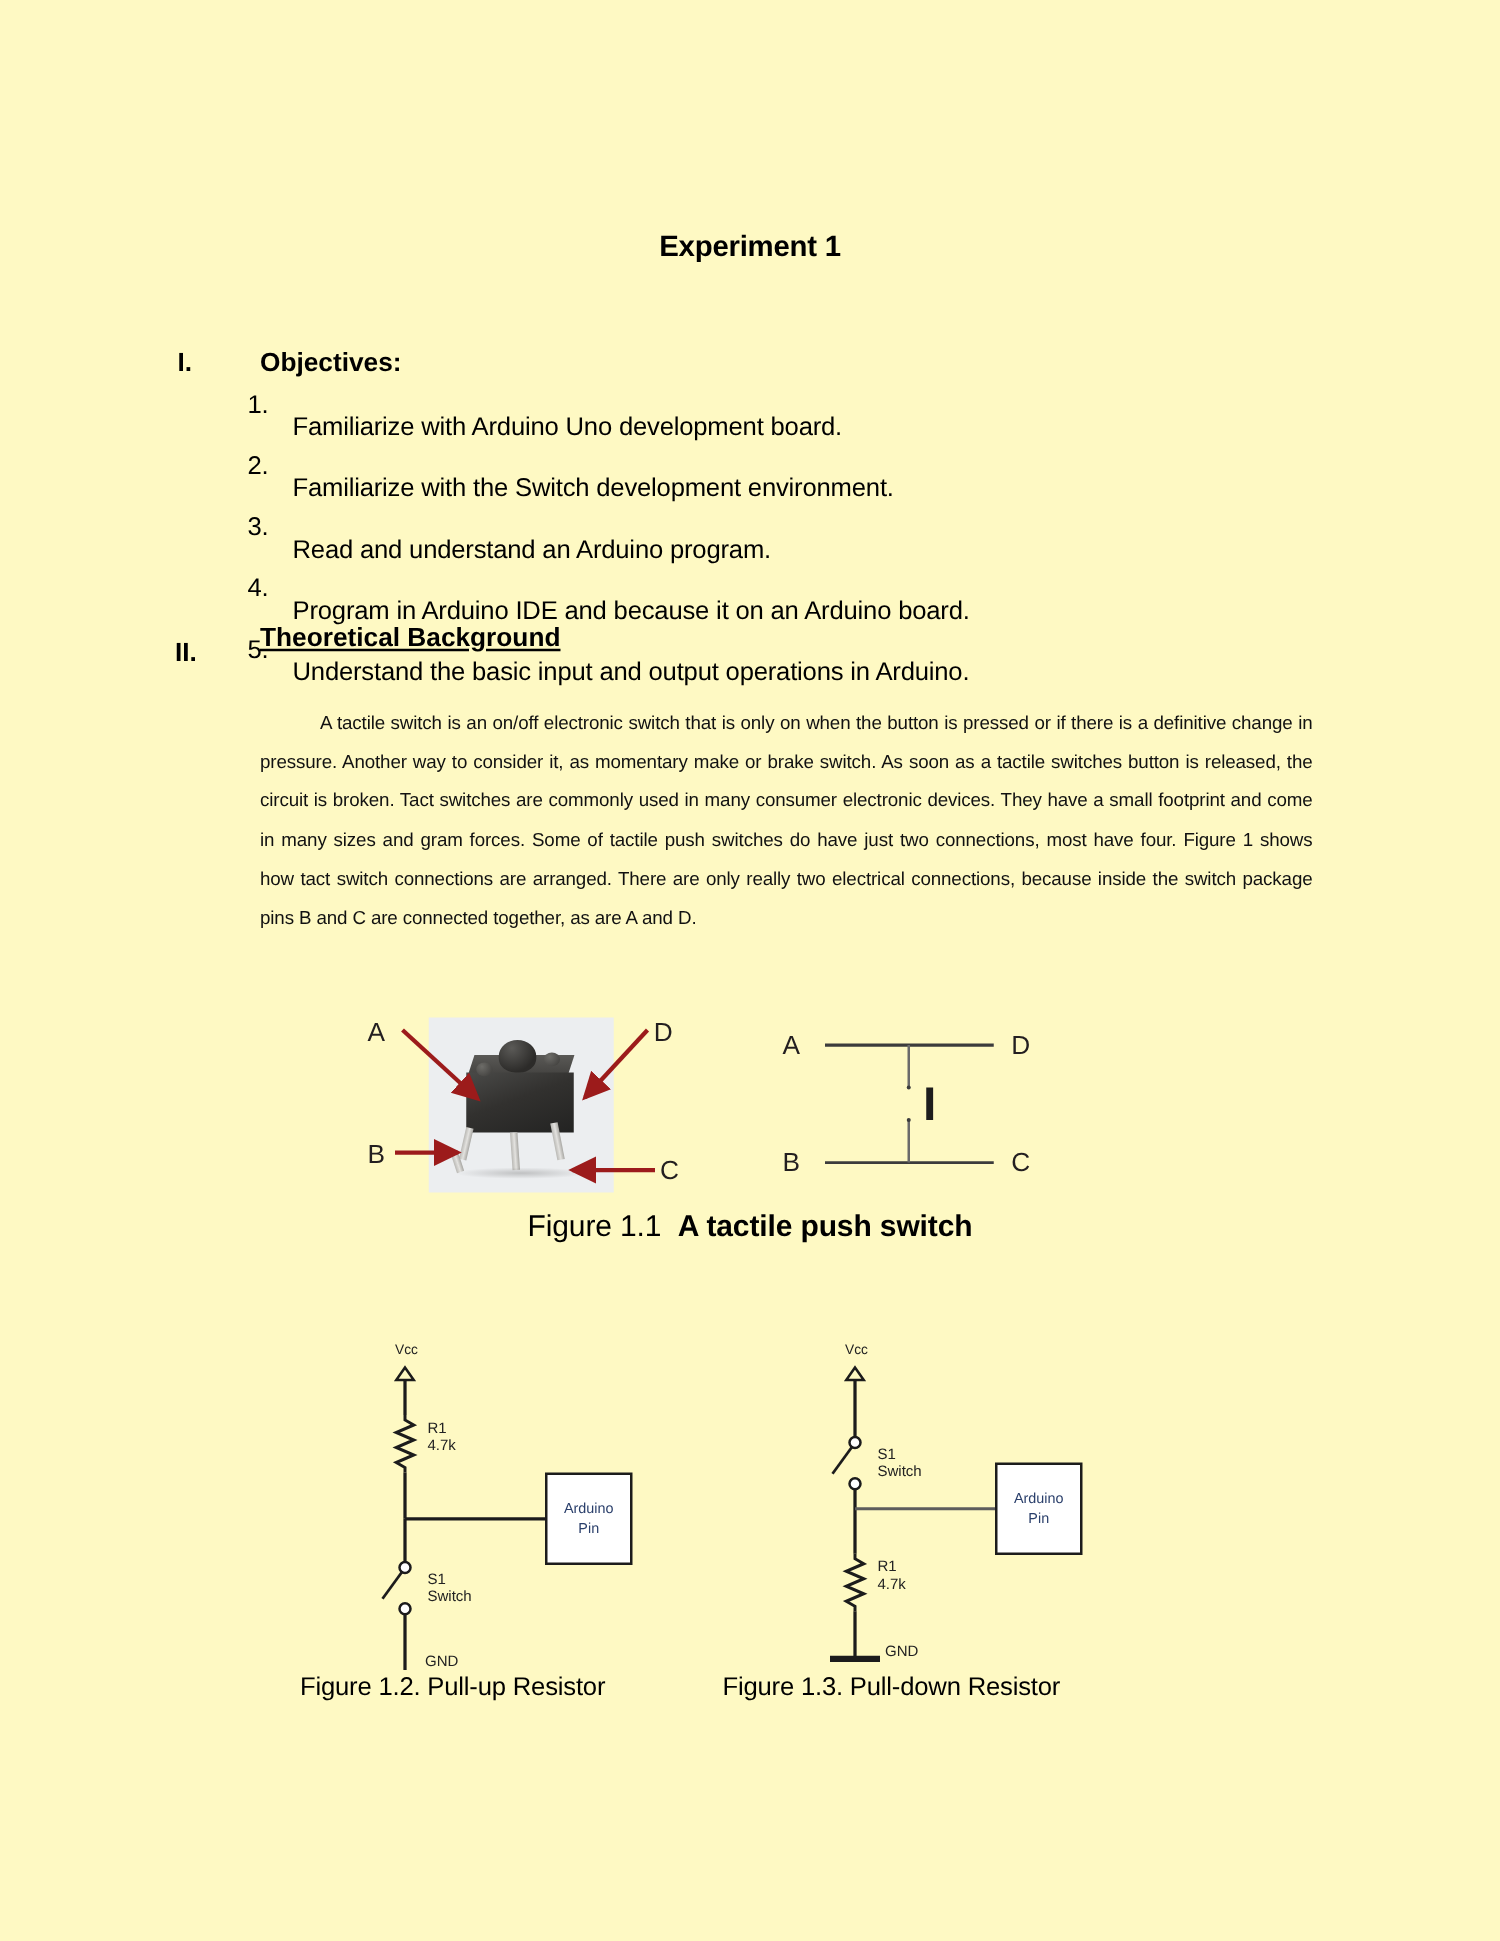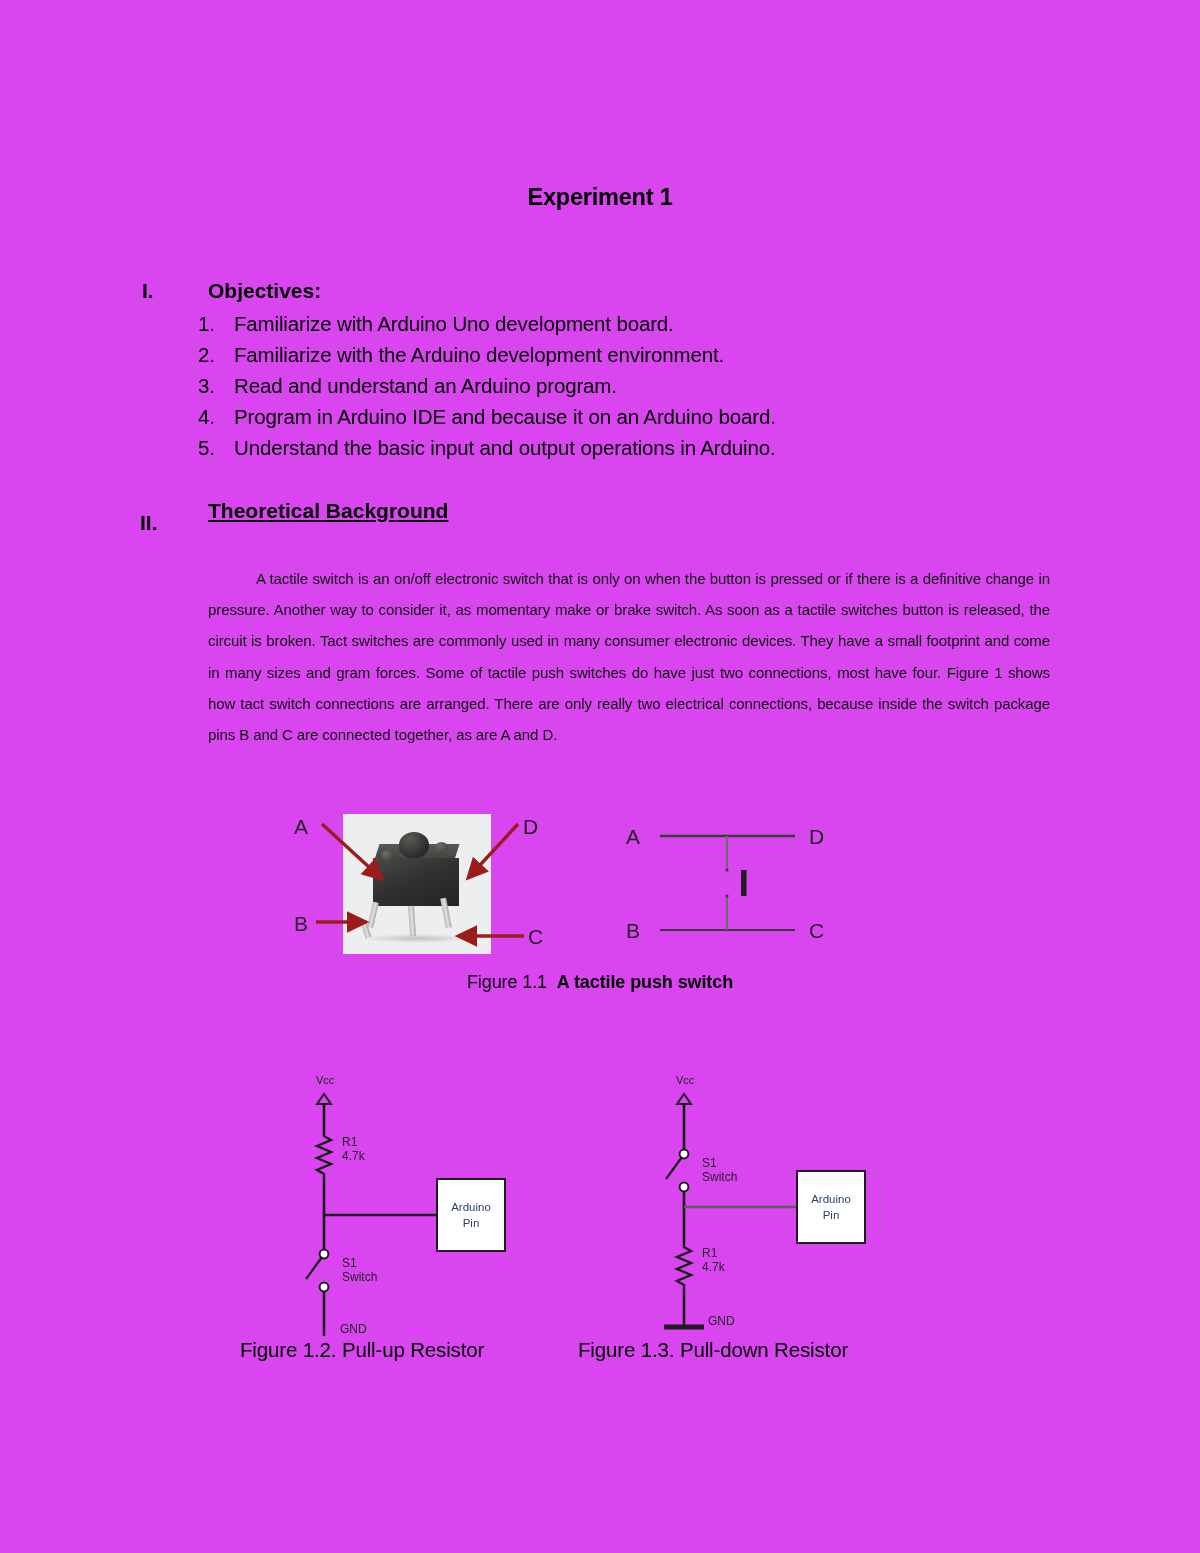--- a/index.html
+++ b/index.html
@@ -14,21 +14,21 @@
     font-family: "Liberation Sans", sans-serif;
     color: #000000;
     overflow: hidden;
   }
 
   .page {
     position: absolute;
     left: 0; top: 0;
     width: 1200px;
     height: 1553px;
-    background: #d946ef;
+    background: #fef9c3;
   }
 
   
   .title-block {
     position: absolute;
     left: 150px;
     top: 182px;
     width: 900px;
     text-align: center;
   }
@@ -63,21 +63,21 @@
   .obj-item {
     display: flex;
     font-size: 20.5px;
     line-height: 31px;
     letter-spacing: -0.15px;
   }
   .obj-num {
     width: 36px;
     flex: 0 0 36px;
   }
-  .obj-text { flex: 1 1 auto; white-space: nowrap; }
+  .obj-text { flex: 1 1 auto; white-space: nowrap; margin-top: 18px; }
 
   
   .para {
     position: absolute;
     font-size: 15px;
     line-height: 31.2px;
     letter-spacing: -0.1px;
     text-align: justify;
     text-justify: inter-word;
     color: #111;
@@ -156,21 +156,21 @@
   
   .schem {
     position: absolute;
     left: 330px; top: 0px;
     width: 270px; height: 150px;
   }
 
   
   .caption {
     position: absolute;
-    font-size: 18px;
+    font-size: 24px;
     line-height: 24px;
     letter-spacing: -0.1px;
   }
   .caption .b { font-weight: 600; }
 
   
   .circuit-wrap { position: absolute; }
   .fig-caption {
     position: absolute;
     font-size: 20.5px;
@@ -191,21 +191,21 @@
   <div class="sec-roman" style="left:142px; top:277px;">I.</div>
   <div class="sec-heading" style="left:208px; top:277px;">Objectives:</div>
 
   <div class="obj-list">
     <div class="obj-item">
       <span class="obj-num">1.</span>
       <span class="obj-text">Familiarize with Arduino Uno development board.</span>
     </div>
     <div class="obj-item">
       <span class="obj-num">2.</span>
-      <span class="obj-text">Familiarize with the Arduino development environment.</span>
+      <span class="obj-text">Familiarize with the Switch development environment.</span>
     </div>
     <div class="obj-item">
       <span class="obj-num">3.</span>
       <span class="obj-text">Read and understand an Arduino program.</span>
     </div>
     <div class="obj-item">
       <span class="obj-num">4.</span>
       <span class="obj-text">Program in Arduino IDE and because it on an Arduino board.</span>
     </div>
     <div class="obj-item">

